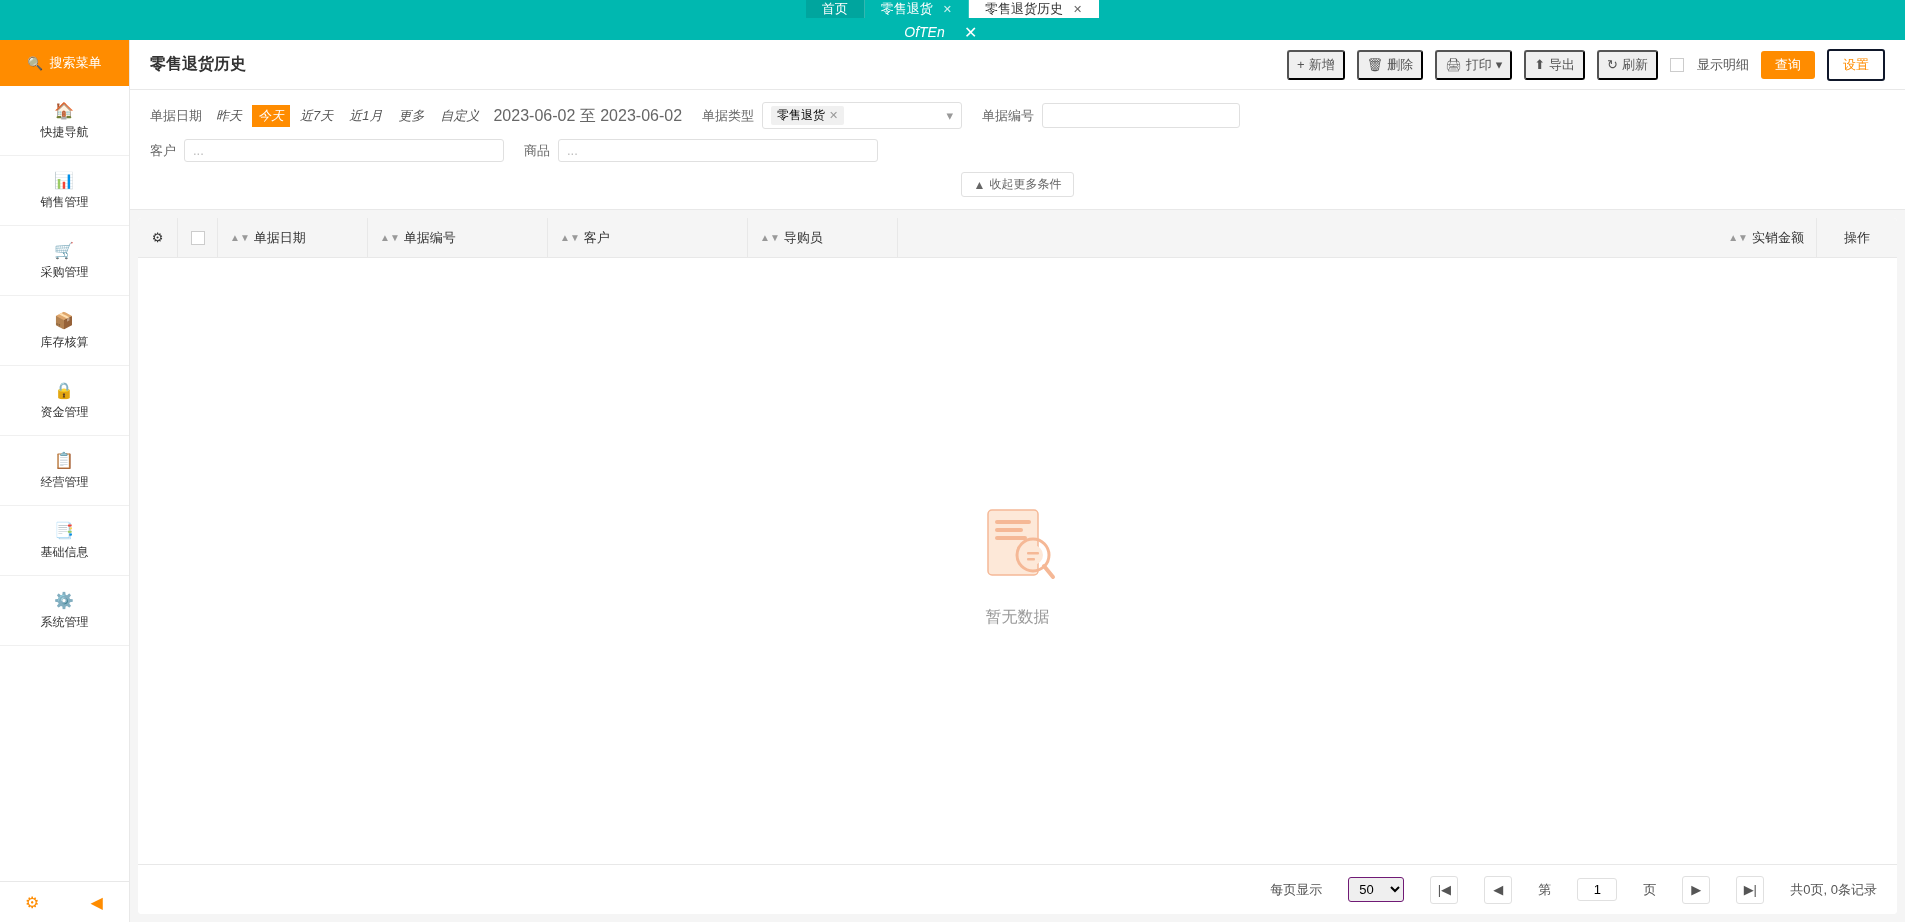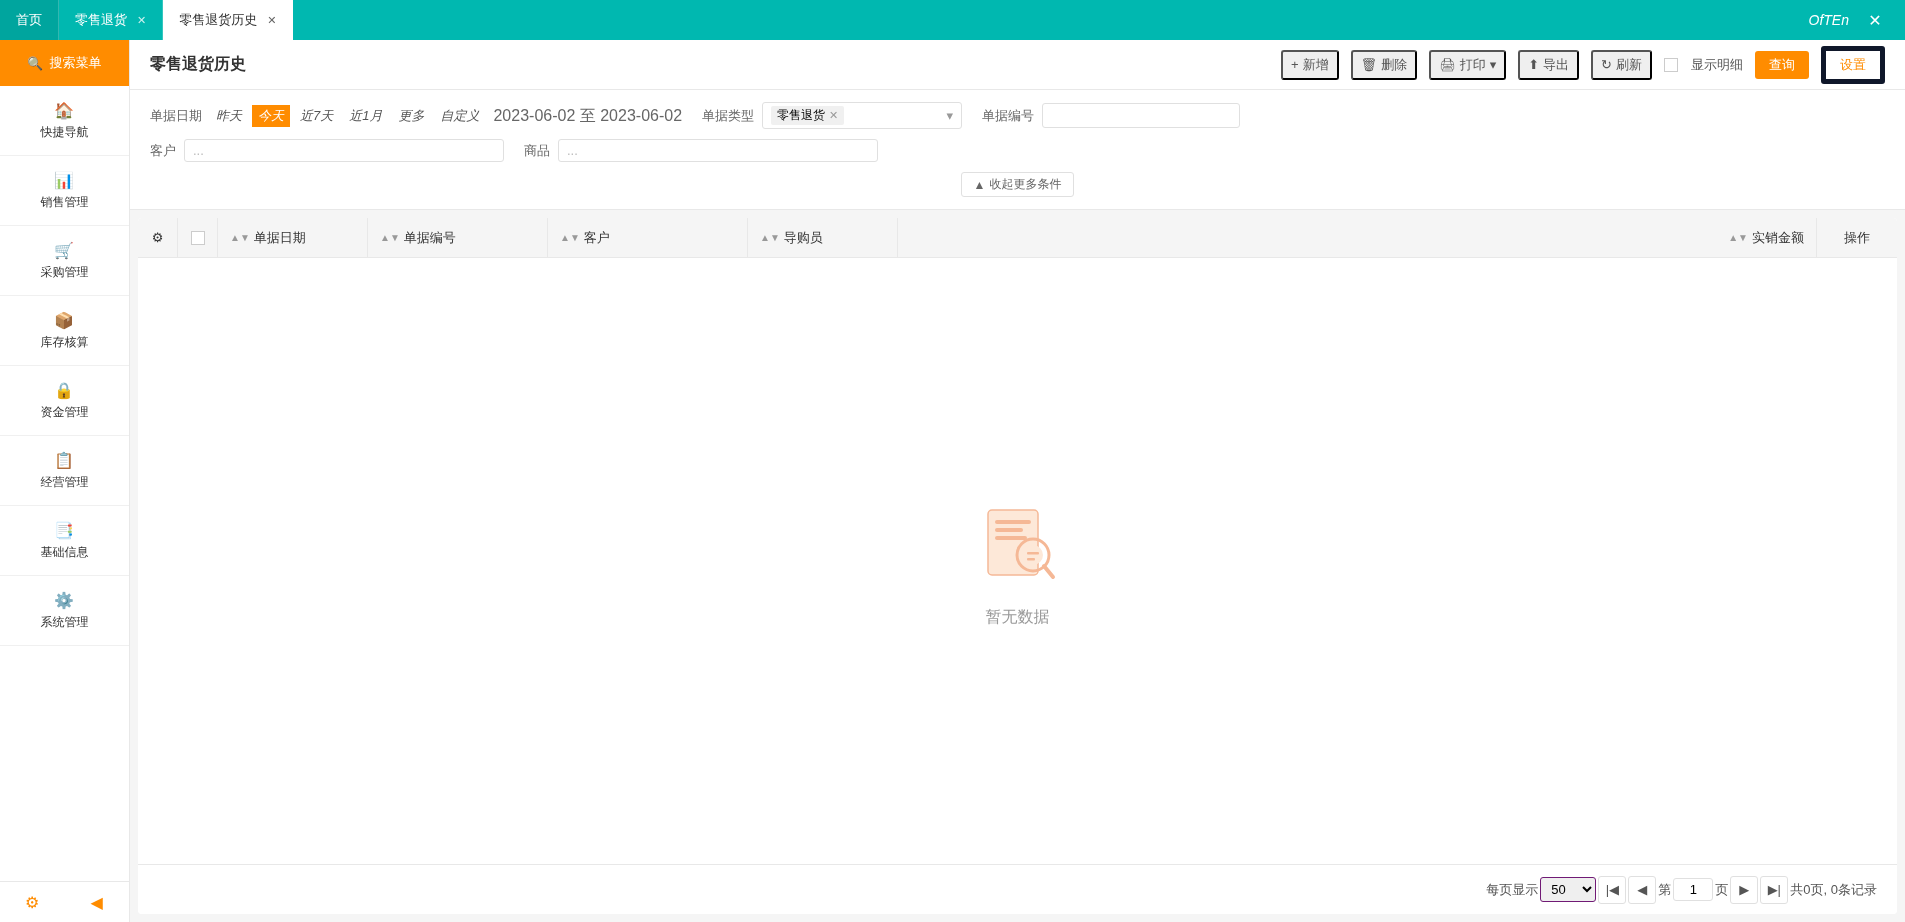--- a/index.html
+++ b/index.html
@@ -5,20 +5,21 @@
     * { box-sizing: border-box; margin: 0; padding: 0; font-family: 'Microsoft YaHei', Arial, sans-serif; }
     body { width: 1905px; height: 922px; overflow: hidden; display: flex; flex-direction: column; background: #f5f5f5; }
 
     
     .top-bar {
       height: 40px;
       background: #00b8b0;
       display: flex;
       align-items: center;
       flex-shrink: 0;
+      flex-direction: column;
     }
     .top-bar-tabs {
       display: flex;
       align-items: stretch;
       height: 100%;
       flex: 1;
     }
     .tab-item {
       display: flex;
       align-items: center;
@@ -170,21 +171,21 @@
     .action-btn.primary {
       background: #ff8c00;
       color: #fff;
       border: none;
       padding: 5px 14px;
       border-radius: 3px;
     }
     .action-btn.orange-outline {
       background: #fff;
       color: #ff8c00;
-      border: 5px solid #0f172a;
+      border: 2px solid #0f172a;
       padding: 5px 14px;
       border-radius: 3px;
     }
     .checkbox-display {
       display: flex;
       align-items: center;
       gap: 13px;
       font-size: 13px;
       color: #555;
     }
@@ -361,21 +362,21 @@
 
     
     .pagination-bar {
       height: 50px;
       background: #fff;
       border-top: 1px solid #e8e8e8;
       display: flex;
       align-items: center;
       justify-content: flex-end;
       padding: 0 20px;
-      gap: 2px;
+      gap: 26px;
       flex-shrink: 0;
       font-size: 13px;
       color: #555;
     }
     .page-size-select {
       border: 1px solid #701a75;
       border-radius: 3px;
       padding: 3px 6px;
       font-size: 13px;
       cursor: pointer;

